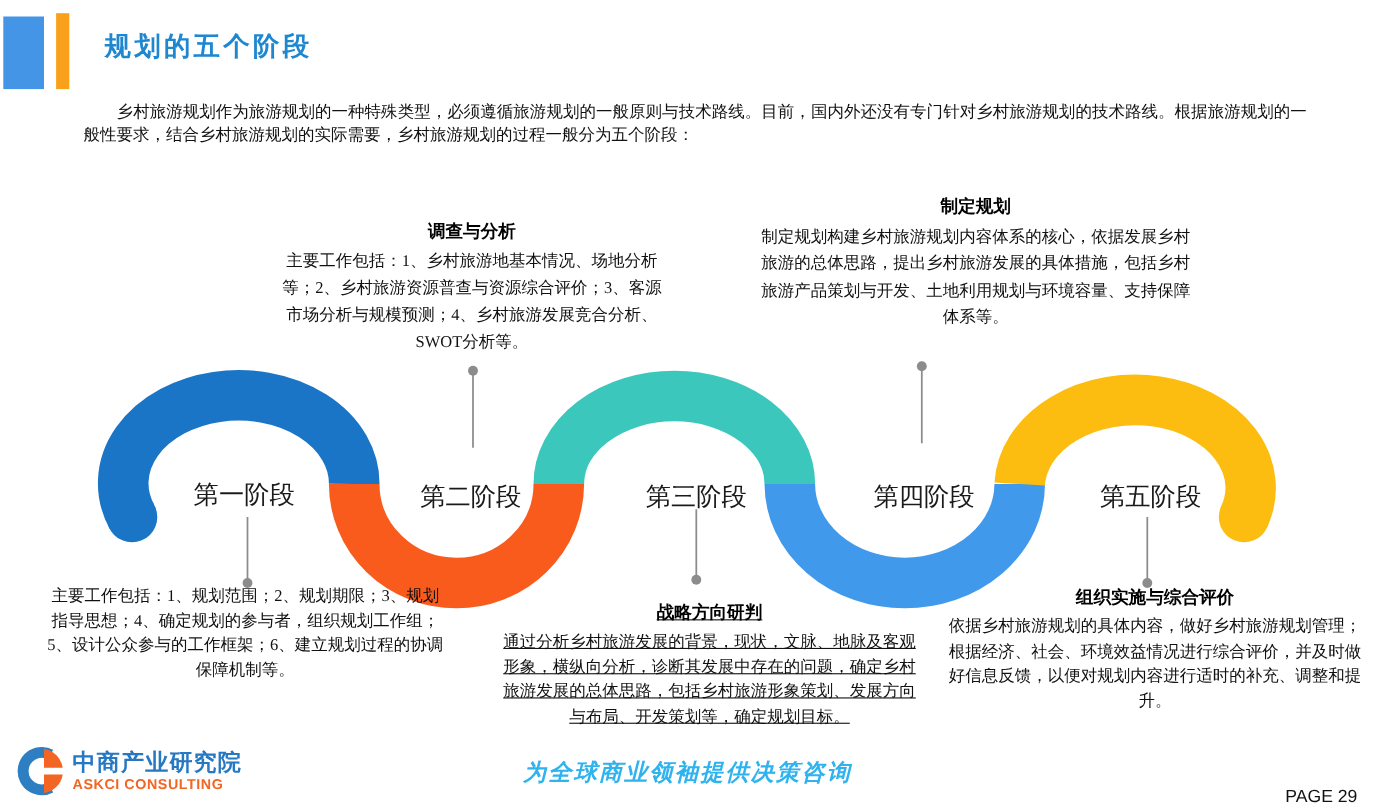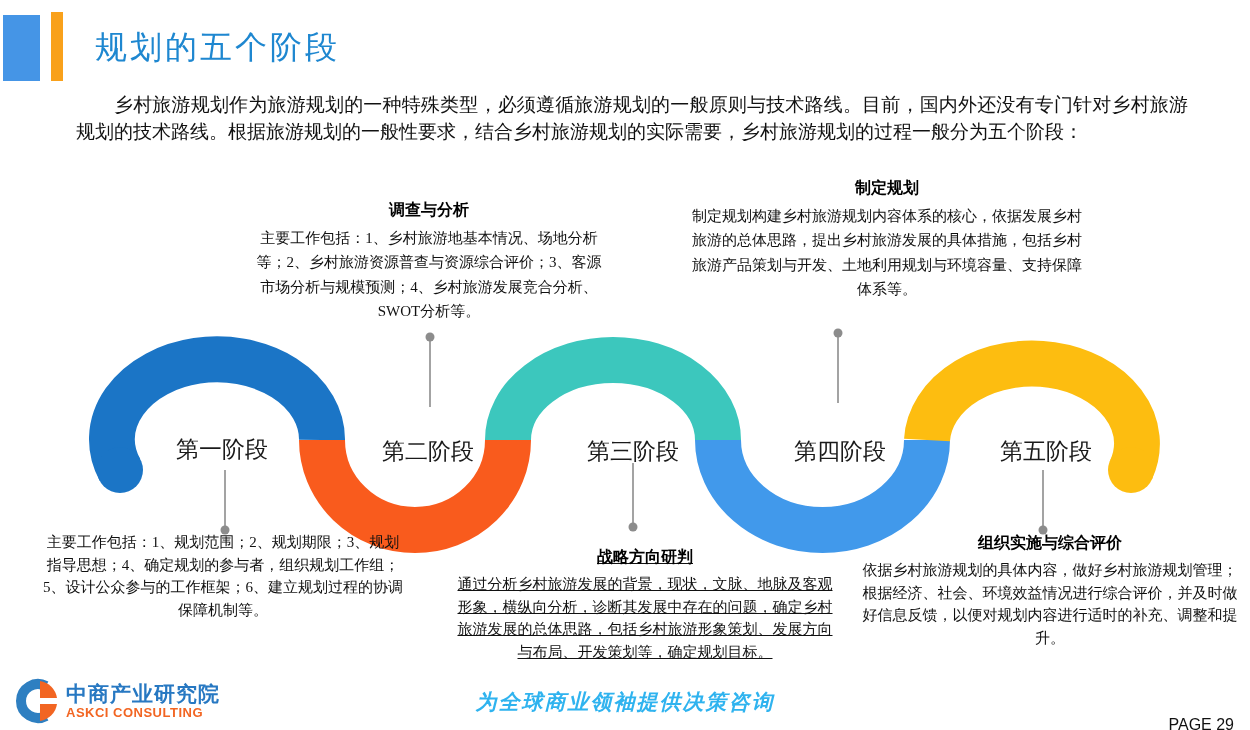--- a/index.html
+++ b/index.html
@@ -3,25 +3,25 @@
 <meta charset="utf-8">
 <style>
   html,body { margin:0; padding:0; background:#e8e8e8; }
   .slide {
     position:relative; width:1250px; height:730px; background:#ffffff;
     overflow:hidden; font-family:"Liberation Serif","DejaVu Serif",serif; color:#1a1a1a;
   }
   
   .deco-blue   { position:absolute; left:3px;  top:15px; width:37px; height:66px; background:#4595E6; }
   .deco-orange { position:absolute; left:51px; top:12px; width:12px; height:69px; background:#F9A11B; }
-  .page-title  { position:absolute; left:95px; top:26px; margin:0; font-size:32px; font-weight:400;
+  .page-title  { position:absolute; left:95px; top:26px; margin:0; font-size:24px; font-weight:700;
                  letter-spacing:3px; color:#1E87D0; }
   
   .intro { position:absolute; left:76px; top:92px; width:1112px; margin:0;
-           font-size:19px; line-height:1.42; text-align:justify; text-indent:2em; color:#111; }
+           font-size:15px; line-height:1.42; text-align:justify; text-indent:2em; color:#111; }
   
   .wave { position:absolute; left:0; top:0; width:1250px; height:730px; }
   
   .stage-label { position:absolute; width:130px; text-align:center; font-size:23px; color:#1a1a1a; }
   .lbl-1 { left:157px; top:434px; }
   .lbl-2 { left:363px; top:436px; }
   .lbl-3 { left:568px; top:436px; }
   .lbl-4 { left:775px; top:436px; }
   .lbl-5 { left:981px; top:436px; }
   

